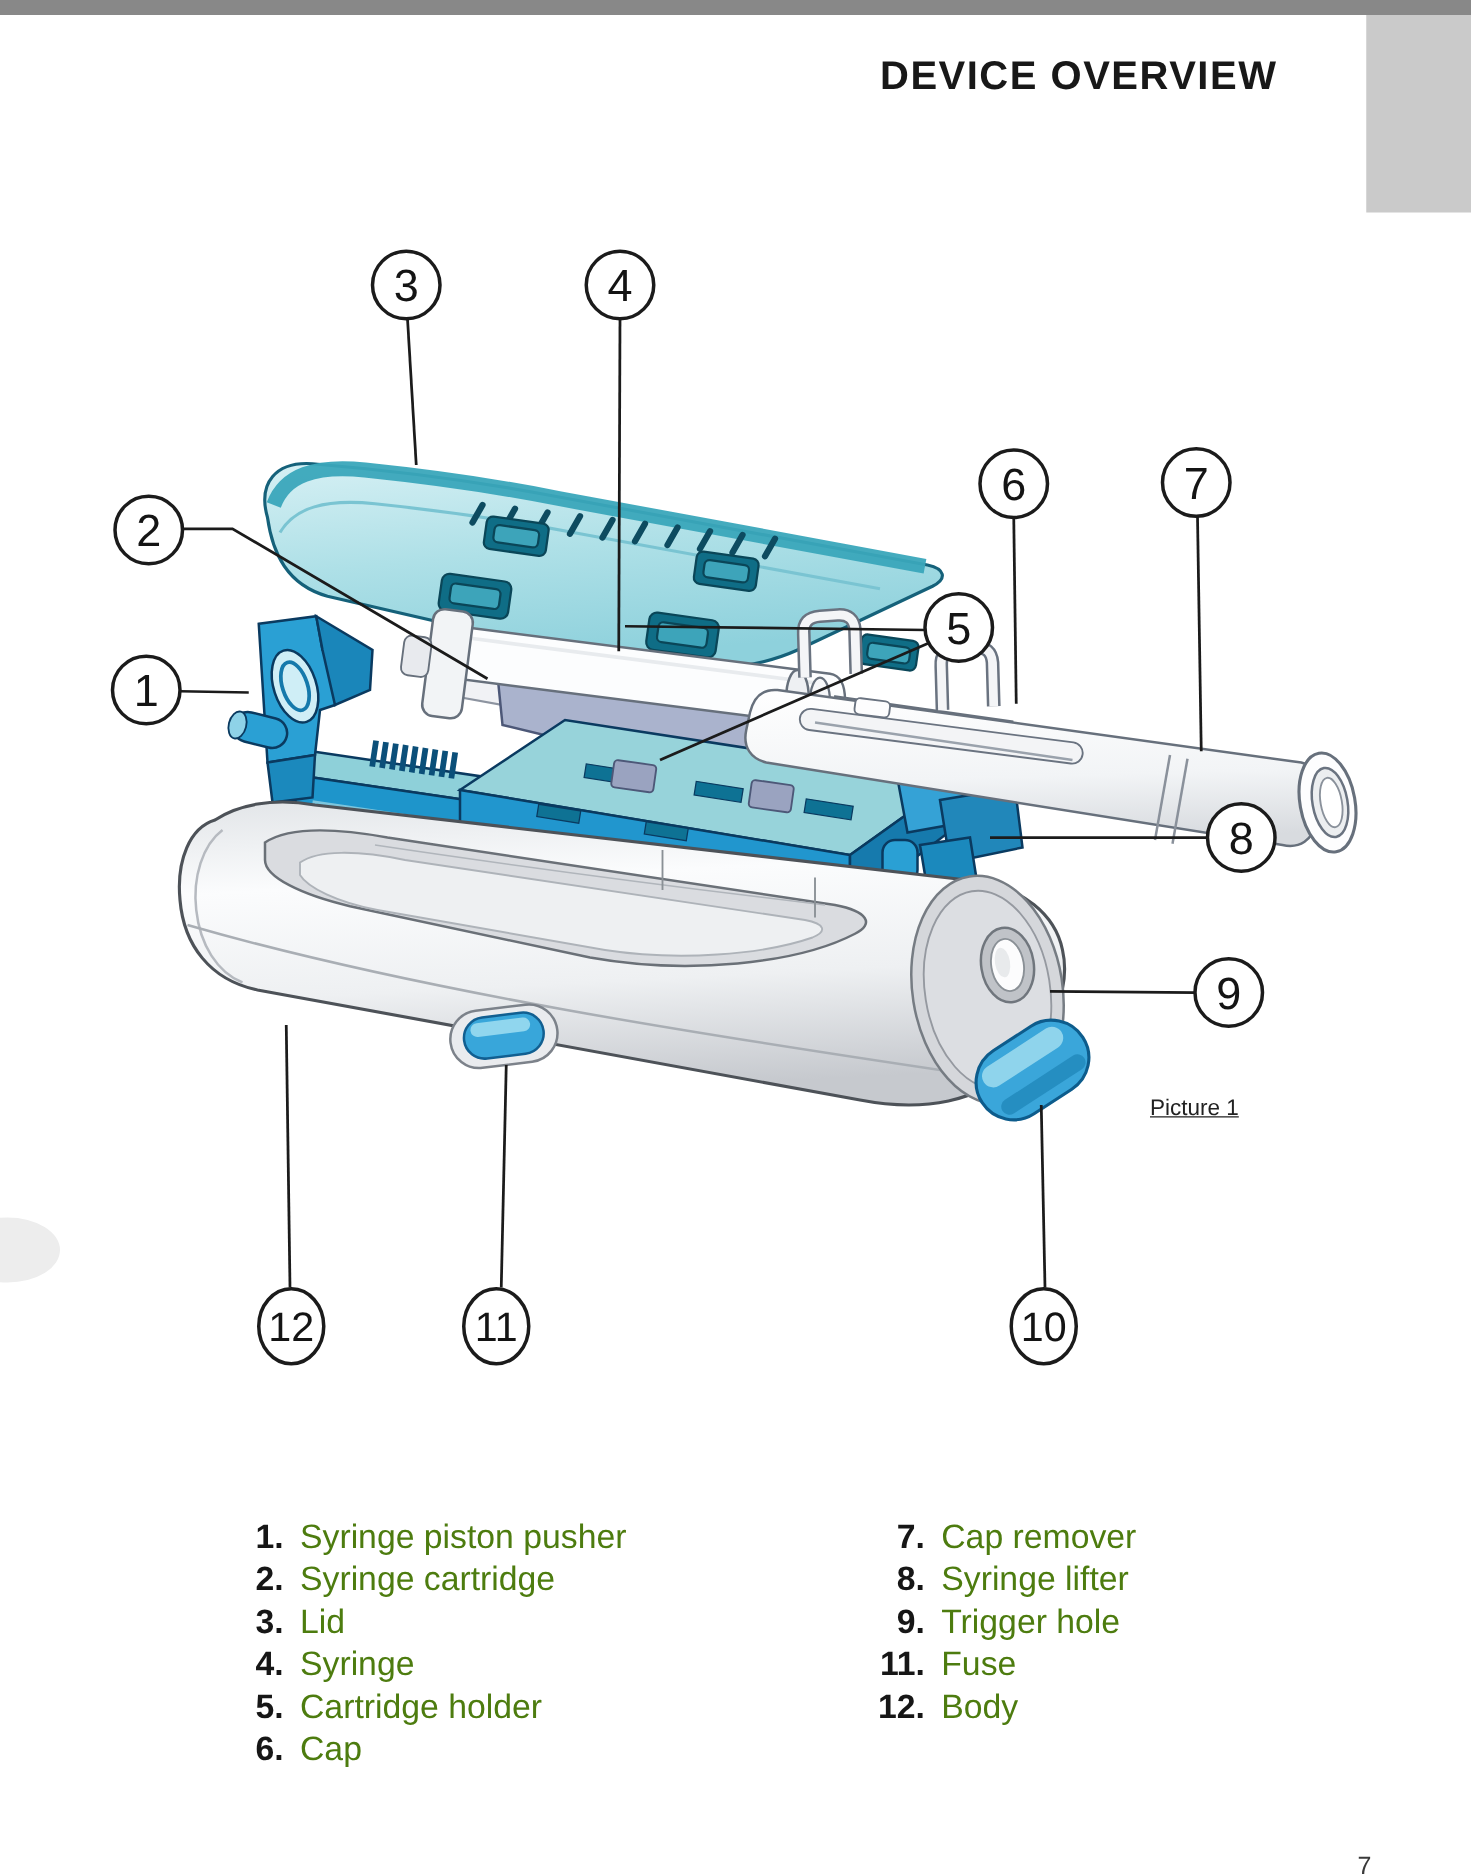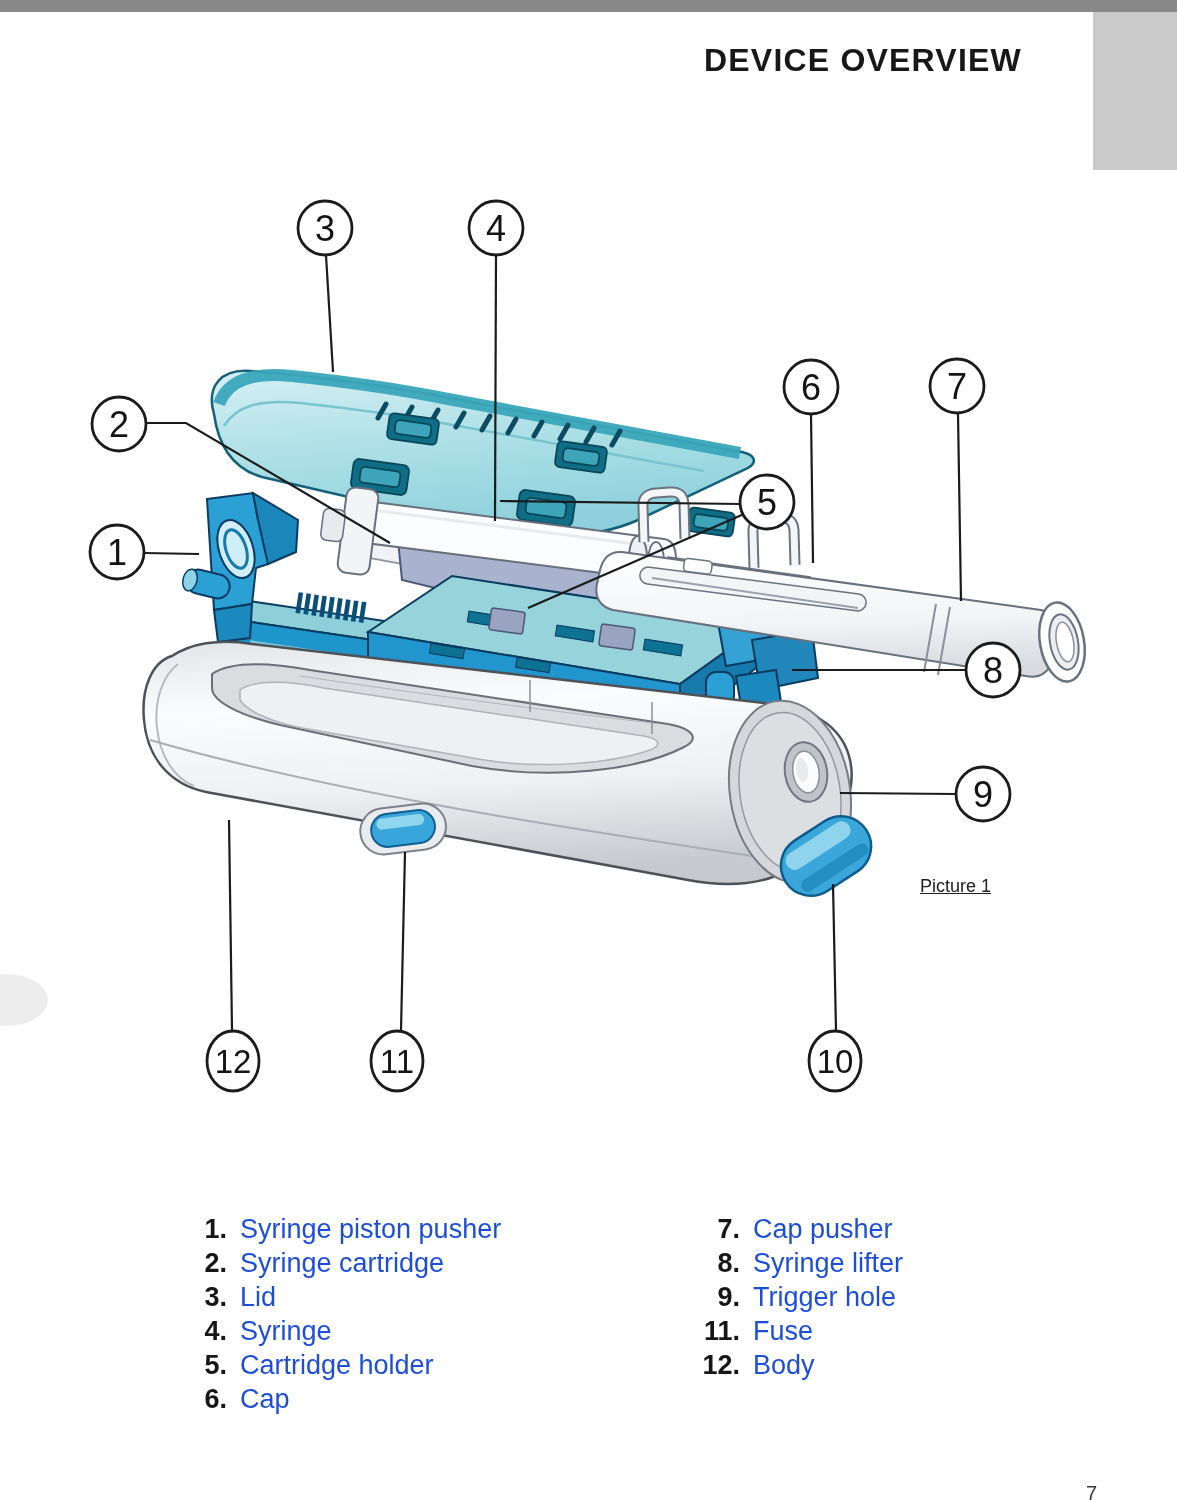--- a/index.html
+++ b/index.html
@@ -28,21 +28,21 @@
     font-size:18px;font-weight:normal;text-decoration:underline;
     color:#222;
   }
   .legend{position:absolute;top:1200px;font-size:27px;line-height:34px;}
   .legend.col-left{left:195px;}
   .legend.col-right{left:690px;}
   .lrow{display:flex;}
   .lnum{font-weight:bold;text-align:right;margin-right:13px;flex:none;color:#161616;}
   .col-left .lnum{width:32px;}
   .col-right .lnum{width:50px;}
-  .llabel{white-space:nowrap;color:#1d4ed8;}
+  .llabel{white-space:nowrap;color:#4d7c0f;}
   .page-number{
     position:absolute;left:1086px;top:1470px;
     font-size:20px;color:#3a3a3a;
   }
 </style>
 </head>
 <body>
 
 <div class="page">
 
@@ -310,21 +310,21 @@
         <span class="llabel">Cartridge holder</span>
       </div>
       <div class="lrow">
         <span class="lnum">6.</span>
         <span class="llabel">Cap</span>
       </div>
     </div>
   <div class="legend col-right">
       <div class="lrow">
         <span class="lnum">7.</span>
-        <span class="llabel">Cap pusher</span>
+        <span class="llabel">Cap remover</span>
       </div>
       <div class="lrow">
         <span class="lnum">8.</span>
         <span class="llabel">Syringe lifter</span>
       </div>
       <div class="lrow">
         <span class="lnum">9.</span>
         <span class="llabel">Trigger hole</span>
       </div>
       <div class="lrow">

